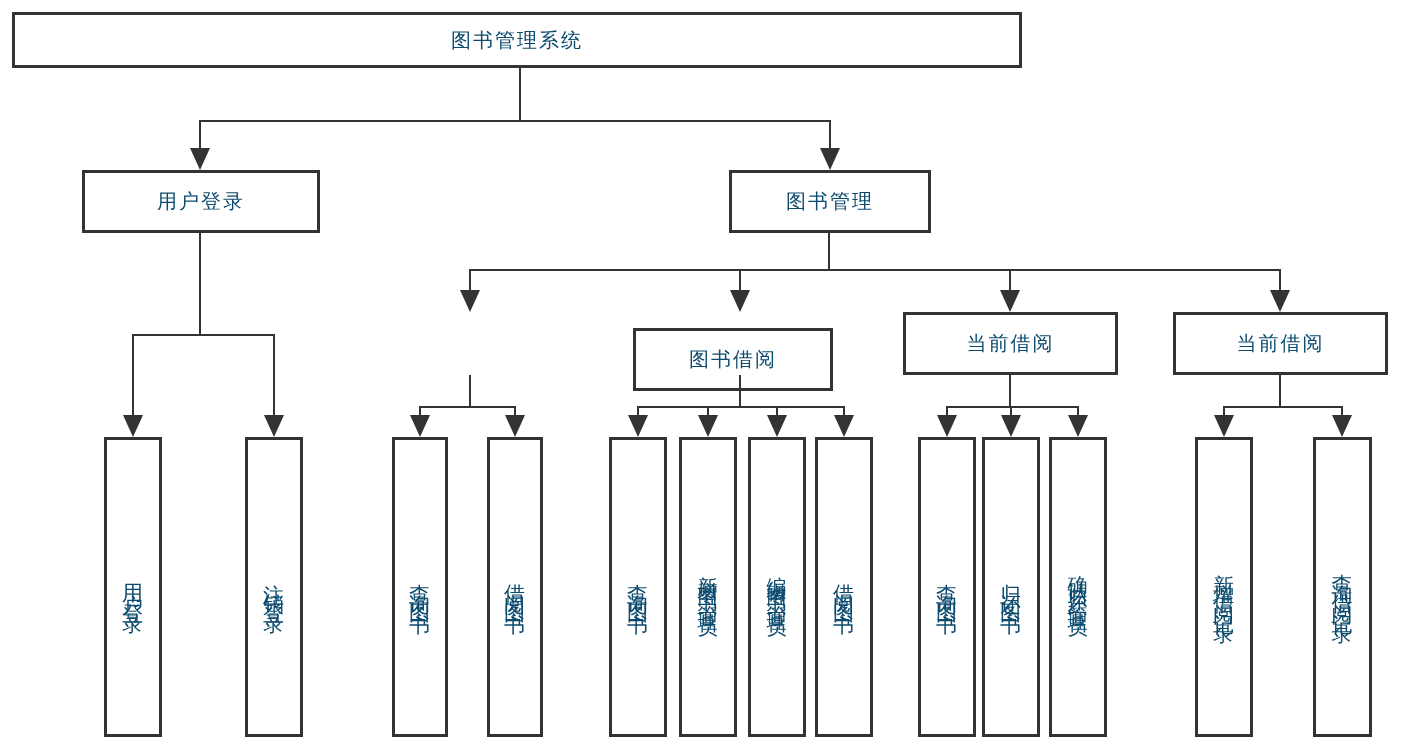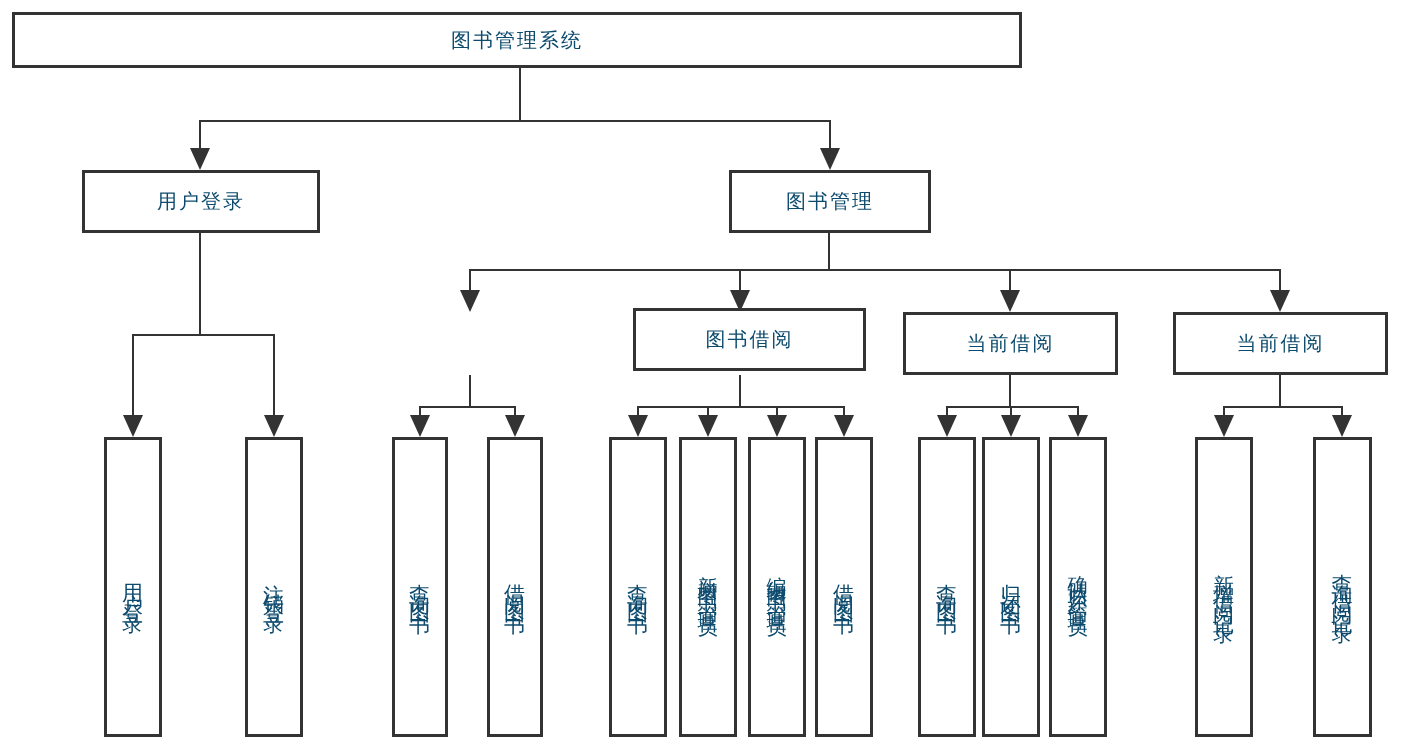--- a/index.html
+++ b/index.html
@@ -97,21 +97,21 @@
   <div class="hline" style="left:469px; top:269px; width:812px;"></div>
   <div class="vline" style="left:469px; top:269px; height:25px;"></div>
   <div class="arrow" style="left:460px; top:290px;"></div>
   <div class="vline" style="left:739px; top:269px; height:25px;"></div>
   <div class="arrow" style="left:730px; top:290px;"></div>
   <div class="vline" style="left:1009px; top:269px; height:25px;"></div>
   <div class="arrow" style="left:1000px; top:290px;"></div>
   <div class="vline" style="left:1279px; top:269px; height:25px;"></div>
   <div class="arrow" style="left:1270px; top:290px;"></div>
 
-  <div class="box" style="left:633px; top:308px; width:233px; height:63px;">图书借阅</div>
+  <div class="box" style="left:633px; top:328px; width:200px; height:63px;">图书借阅</div>
   <div class="box" style="left:903px; top:312px; width:215px; height:63px;">当前借阅</div>
   <div class="box" style="left:1173px; top:312px; width:215px; height:63px;">当前借阅</div>
 
   <div class="vline" style="left:469px; top:375px; height:33px;"></div>
   <div class="hline" style="left:419px; top:406px; width:97px;"></div>
   <div class="vline" style="left:419px; top:406px; height:13px;"></div>
   <div class="arrow" style="left:410px; top:415px;"></div>
   <div class="vline" style="left:514px; top:406px; height:13px;"></div>
   <div class="arrow" style="left:505px; top:415px;"></div>
 

